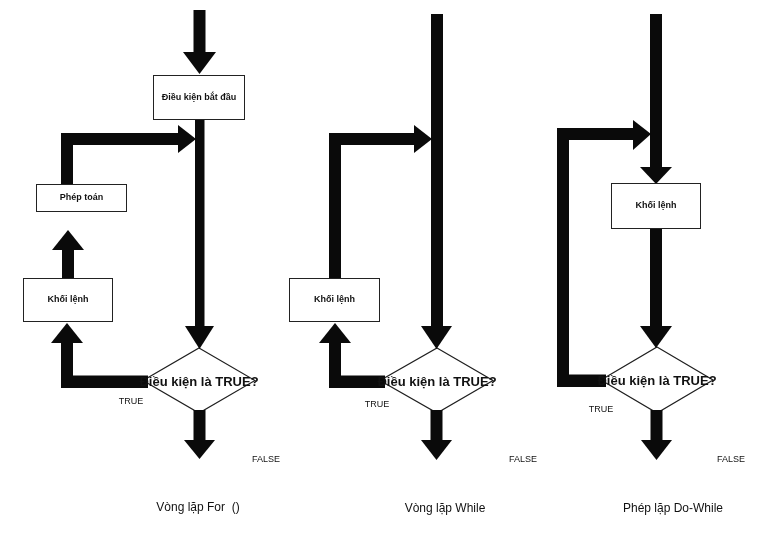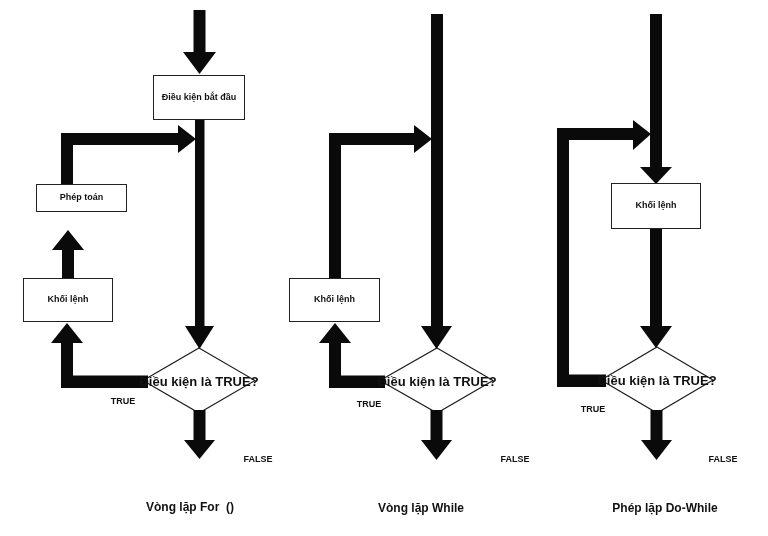--- a/index.html
+++ b/index.html
@@ -31,24 +31,25 @@
     justify-content: center;
     text-align: center;
     font-weight: bold;
     font-size: 9px;
     color: #111111;
     line-height: 1.1;
   }
   .lbl {
     position: absolute;
     transform: translate(-50%, -50%);
-    font-weight: bold;
+    font-weight: normal;
     font-size: 9px;
     color: #111111;
     white-space: nowrap;
+    margin-left: 8px;
   }
   .decision-text {
     position: absolute;
     transform: translate(-50%, -50%);
     font-weight: bold;
     font-size: 13px;
     color: #111111;
     white-space: nowrap;
   }
   .caption {
@@ -130,21 +131,21 @@
   <div class="box" style="left:23px; top:278px; width:90px; height:44px;">Khối lệnh</div>
   <div class="decision-text" style="left:199px; top:381px;">Điều kiện là TRUE?</div>
   <div class="lbl" style="left:123px; top:401px;">TRUE</div>
   <div class="lbl" style="left:258px; top:459px;">FALSE</div>
   <div class="lbl caption" style="left:190px; top:507px;">Vòng lặp For  ()</div>
 
   <div class="box" style="left:289px; top:278px; width:91px; height:44px;">Khối lệnh</div>
   <div class="decision-text" style="left:437px; top:381px;">Điều kiện là TRUE?</div>
   <div class="lbl" style="left:369px; top:404px;">TRUE</div>
   <div class="lbl" style="left:515px; top:459px;">FALSE</div>
-  <div class="lbl caption" style="left:421px; top:508px;">Vòng lặp While</div>
+  <div class="lbl caption" style="left:437px; top:508px;">Vòng lặp While</div>
 
   <div class="box" style="left:611px; top:183px; width:90px; height:46px;">Khối lệnh</div>
   <div class="decision-text" style="left:657px; top:380px;">Điều kiện là TRUE?</div>
   <div class="lbl" style="left:593px; top:409px;">TRUE</div>
   <div class="lbl" style="left:723px; top:459px;">FALSE</div>
   <div class="lbl caption" style="left:665px; top:508px;">Phép lặp Do-While</div>
 
 </div>
 
 </body></html>

